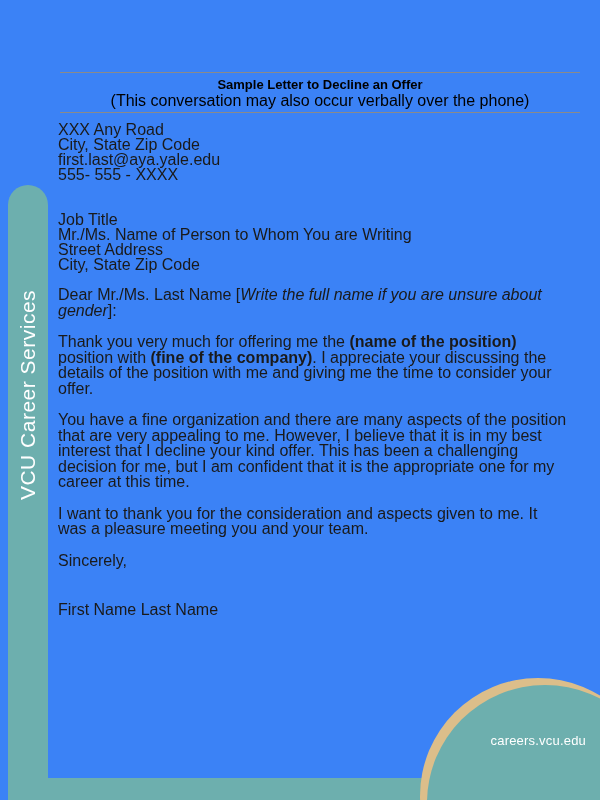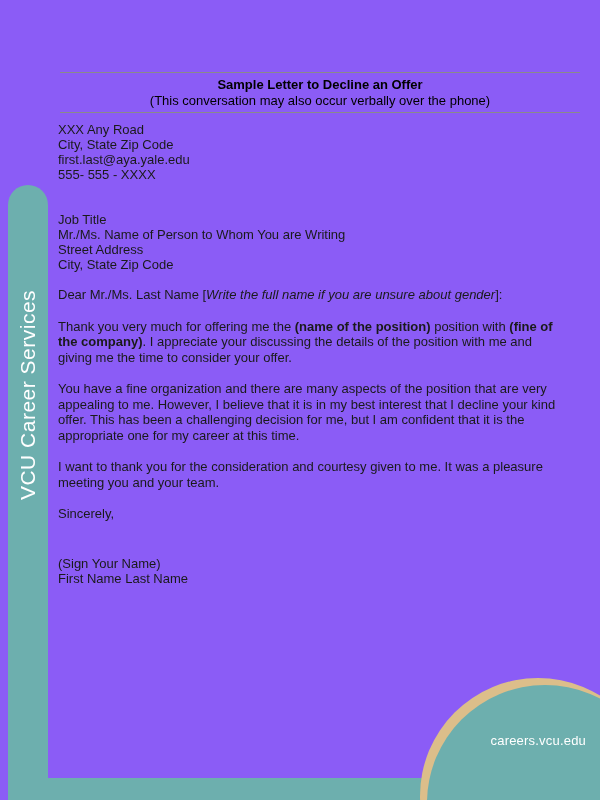--- a/index.html
+++ b/index.html
@@ -7,21 +7,21 @@
     padding: 0;
     background: #ffffff;
   }
   body {
     font-family: "Liberation Sans", sans-serif;
   }
   #page {
     position: relative;
     width: 600px;
     height: 800px;
-    background: #8b5cf6;
+    background: #3b82f6;
     overflow: hidden;
     box-sizing: border-box;
   }
 
   
   .teal-left-bar {
     position: absolute;
     left: 8px;
     top: 185px;
     width: 40px;
@@ -123,32 +123,32 @@
     text-align: center;
   }
   .doc-title {
     font-size: 13px;
     font-weight: bold;
     color: #000000;
     line-height: 15px;
     margin: 0;
   }
   .doc-subtitle {
-    font-size: 13px;
+    font-size: 16px;
     color: #000000;
     line-height: 13px;
     margin: 2px 0 0 0;
   }
 
   .letter {
     position: absolute;
     left: 58px;
     top: 122px;
     width: 510px;
-    font-size: 13px;
+    font-size: 16px;
     color: #1a1a1a;
     line-height: 15px;
   }
   .blk { margin: 0 0 0 0; }
   .blk .ln { display: block; }
   .spacer-sm { height: 15px; }
   .spacer-md { height: 16px; }
   .spacer-lg { height: 34px; }
 
   .para {
@@ -202,30 +202,29 @@
       <div class="spacer-md"></div>
 
       <p class="para"><span>Thank you very much for offering me the </span><b>(name of the position)</b><span> position with </span><b>(fine of the company)</b><span>.  I appreciate your discussing the details of the position with me and giving me the time to consider your offer.</span></p>
 
       <div class="spacer-md"></div>
 
       <p class="para">You have a fine organization and there are many aspects of the position that are very appealing to me.  However, I believe that it is in my best interest that I decline your kind offer.  This has been a challenging decision for me, but I am confident that it is the appropriate one for my career at this time.</p>
 
       <div class="spacer-md"></div>
 
-      <p class="para">I want to thank you for the consideration and courtesy given to me.  It was a pleasure meeting you and your team.</p>
+      <p class="para">I want to thank you for the consideration and aspects given to me.  It was a pleasure meeting you and your team.</p>
 
       <div class="spacer-md"></div>
 
       <p class="para">Sincerely,</p>
 
       <div class="spacer-lg"></div>
 
       <div class="blk">
-        <span class="ln">(Sign Your Name)</span>
         <span class="ln">First Name Last Name</span>
       </div>
 
     </div>
   </div>
 
   <div class="teal-left-bar"></div>
   <div class="sidebar-label">
     <span>VCU Career Services</span>
   </div>

